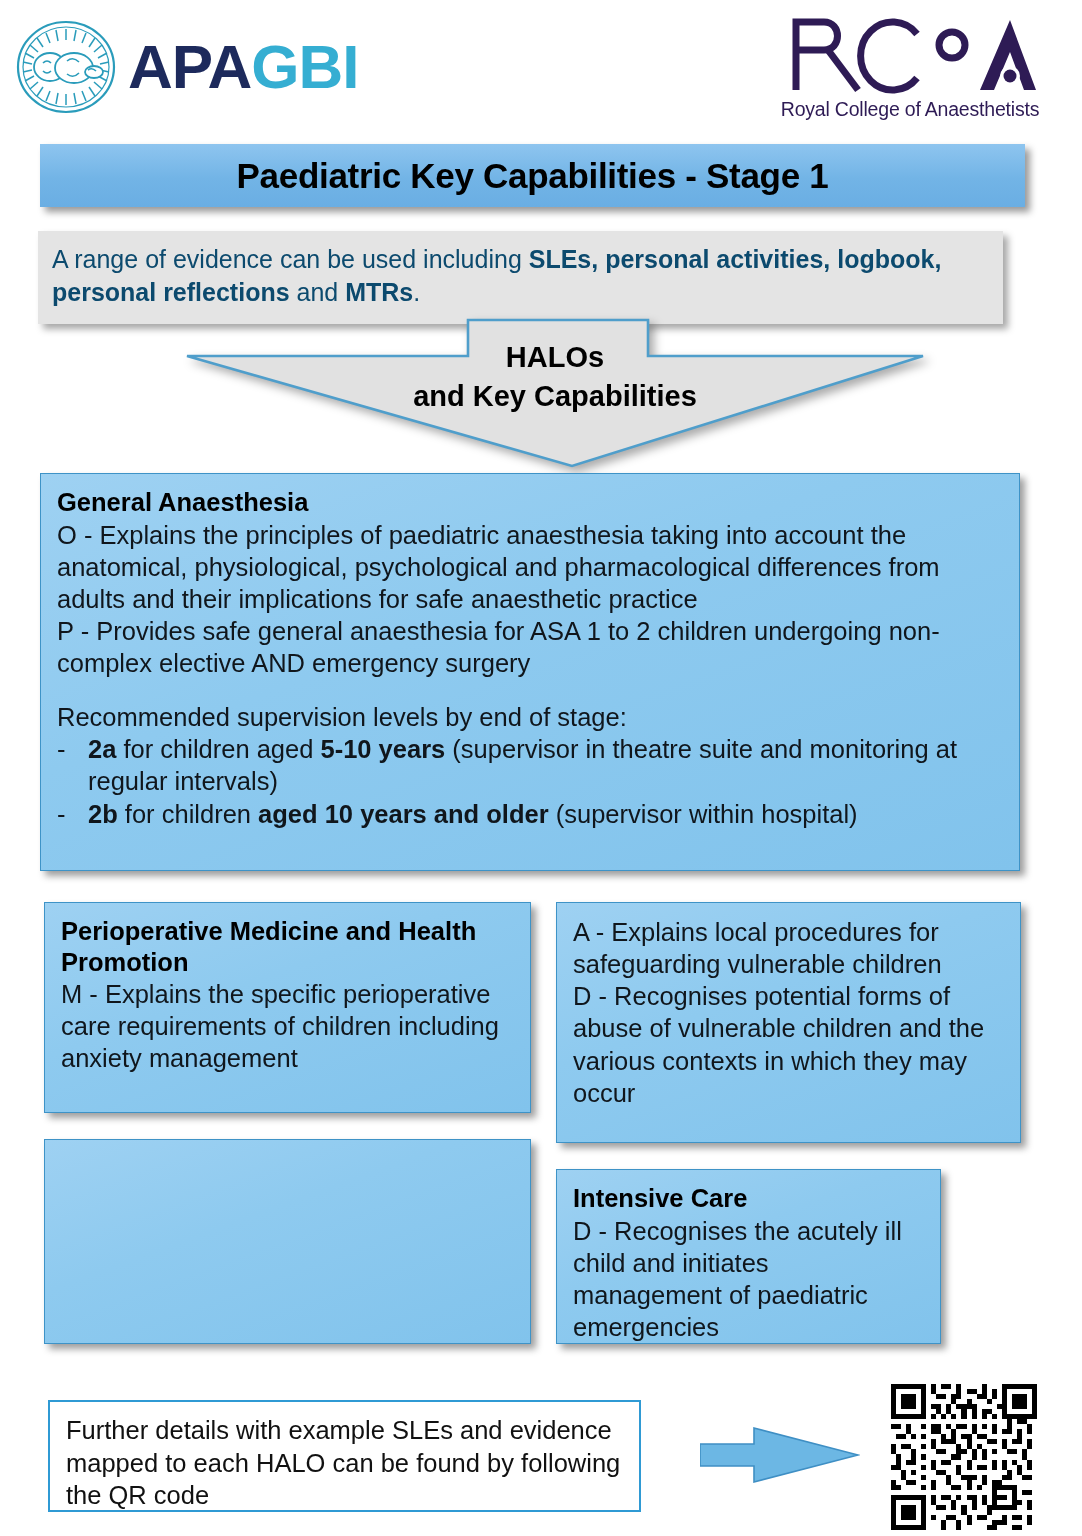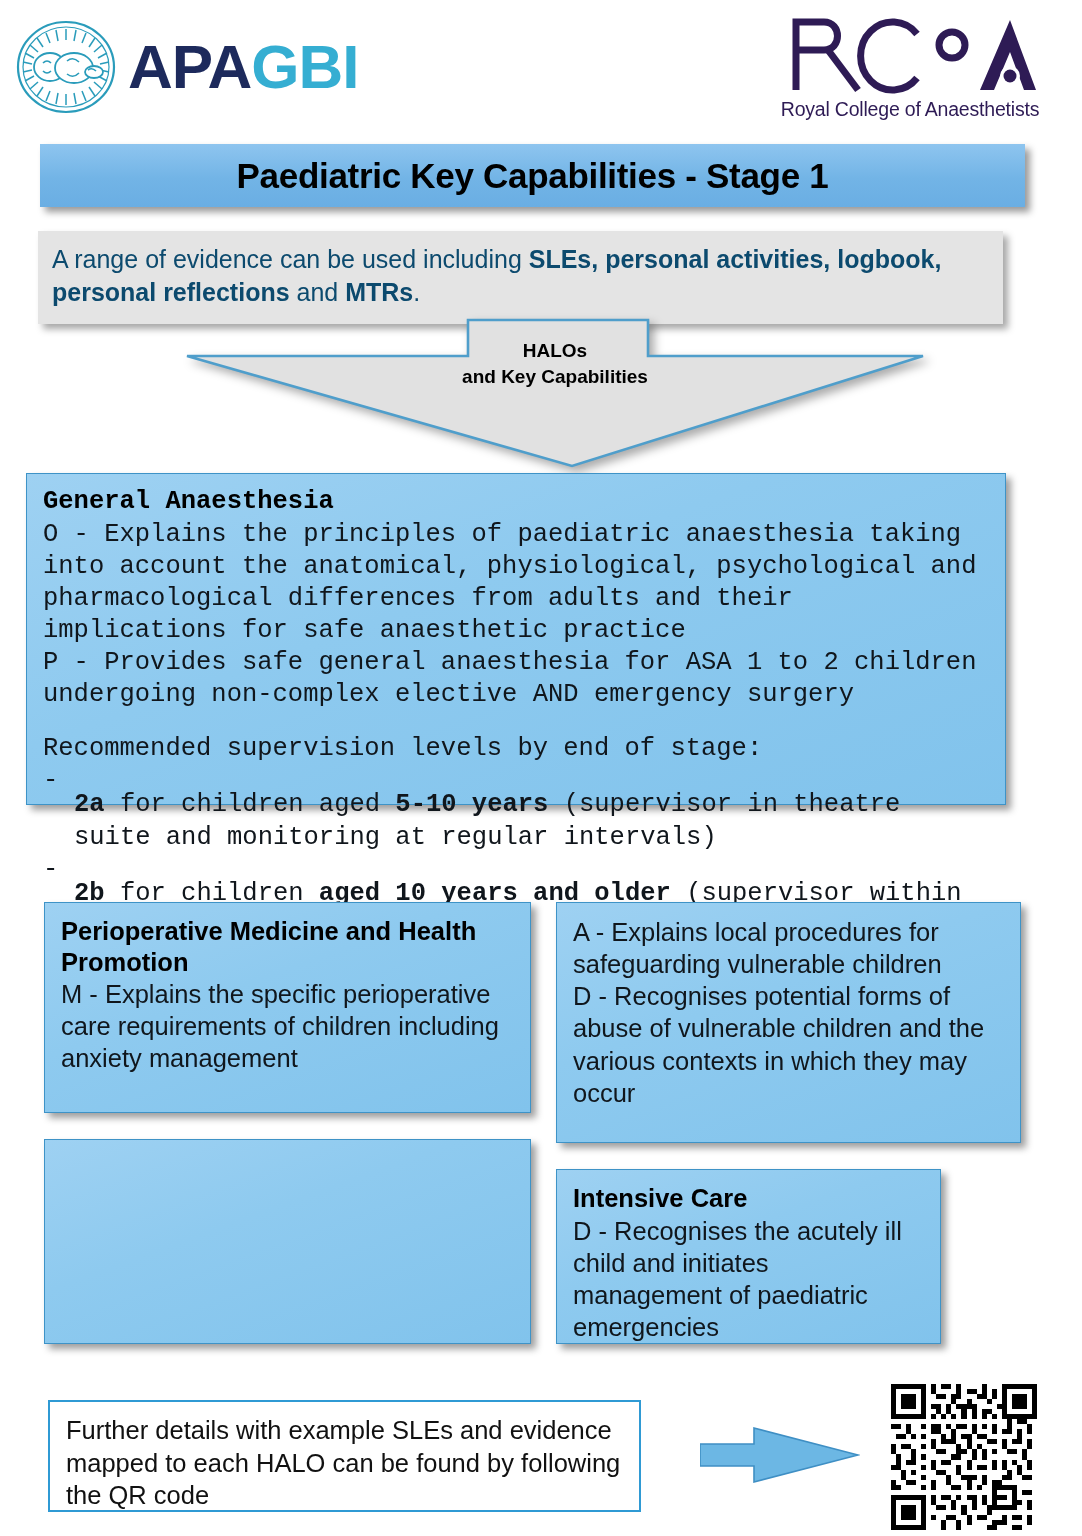--- a/index.html
+++ b/index.html
@@ -107,21 +107,21 @@
   #halo-arrow-svg {
     position: absolute;
     left: 0; top: 0;
     filter: drop-shadow(5px 5px 5px rgba(0,0,0,0.33));
   }
   #halo-label {
     position: absolute;
     left: 0; top: 20px;
     width: 740px;
     text-align: center;
-    font-size: 19px;
+    font-size: 29px;
     font-weight: 700;
     line-height: 1.35;
     color: #000;
     pointer-events: none;
   }
 
   
   .cap-box {
     position: absolute;
     background: linear-gradient(160deg, #9ed1f2 0%, #8ecaef 40%, #81c3ec 100%);
@@ -147,24 +147,24 @@
   .bullets { margin: 0; padding: 0; list-style: none; }
   .bullets li {
     display: flex;
     margin: 0;
     line-height: 1.26;
   }
   .bullets .dash {
     width: 31px;
     flex: 0 0 31px;
   }
-  .bullets .btxt { flex: 1 1 auto; margin-top: 24px; }
+  .bullets .btxt { flex: 1 1 auto; }
   .cap-body b { font-weight: 700; }
 
-  #box-general-anaesthesia { left: 26px; top: 473px; width: 980px; height: 332px; font-family: Liberation Mono, monospace; }
+  #box-general-anaesthesia { left: 40px; top: 473px; width: 980px; height: 398px; }
   #box-perioperative      { left: 44px; top: 902px; width: 487px; height: 211px; }
   #box-safeguarding       { left: 556px; top: 902px; width: 465px; height: 241px; }
   #box-pain               { left: 44px; top: 1139px; width: 487px; height: 205px; }
   #box-intensive-care     { left: 556px; top: 1169px; width: 385px; height: 175px; }
 
   
   #qr-note-box {
     position: absolute;
     left: 48px; top: 1400px;
     width: 593px; height: 112px;

